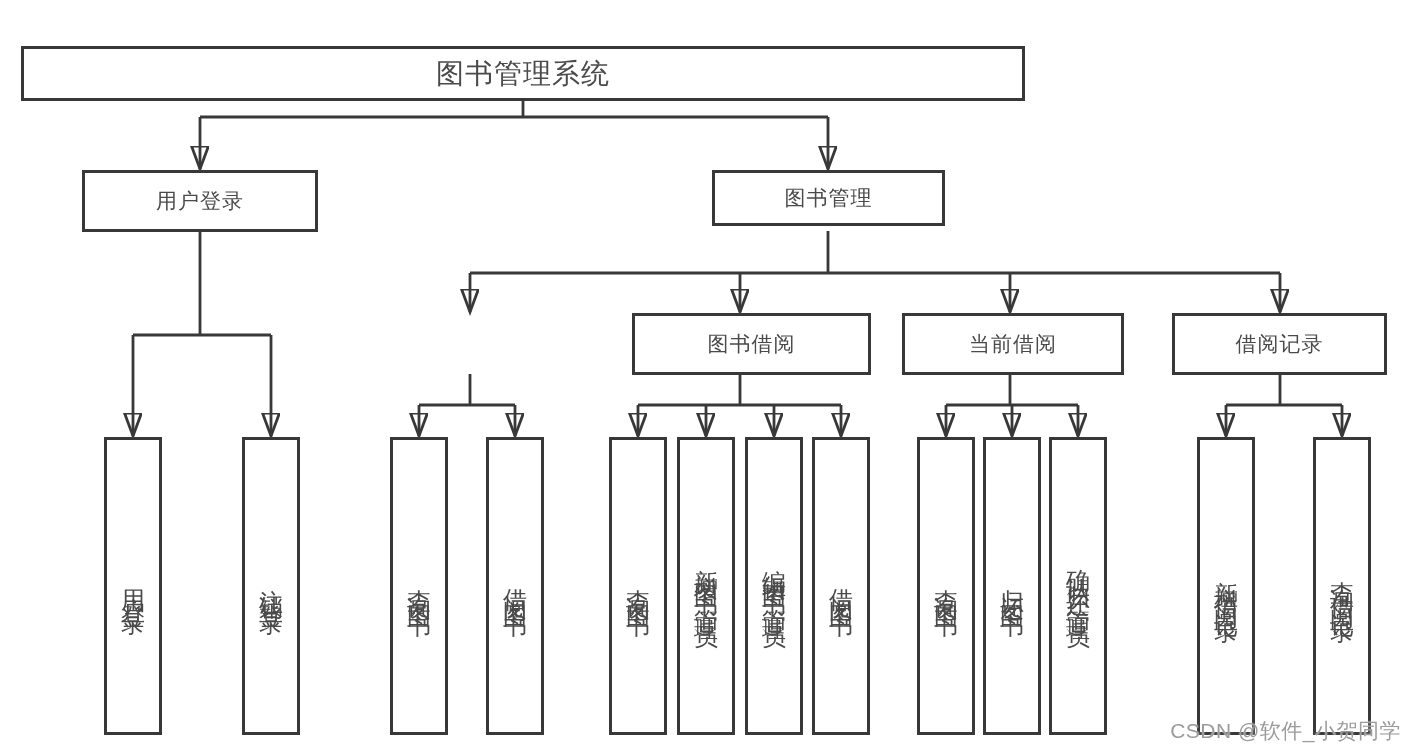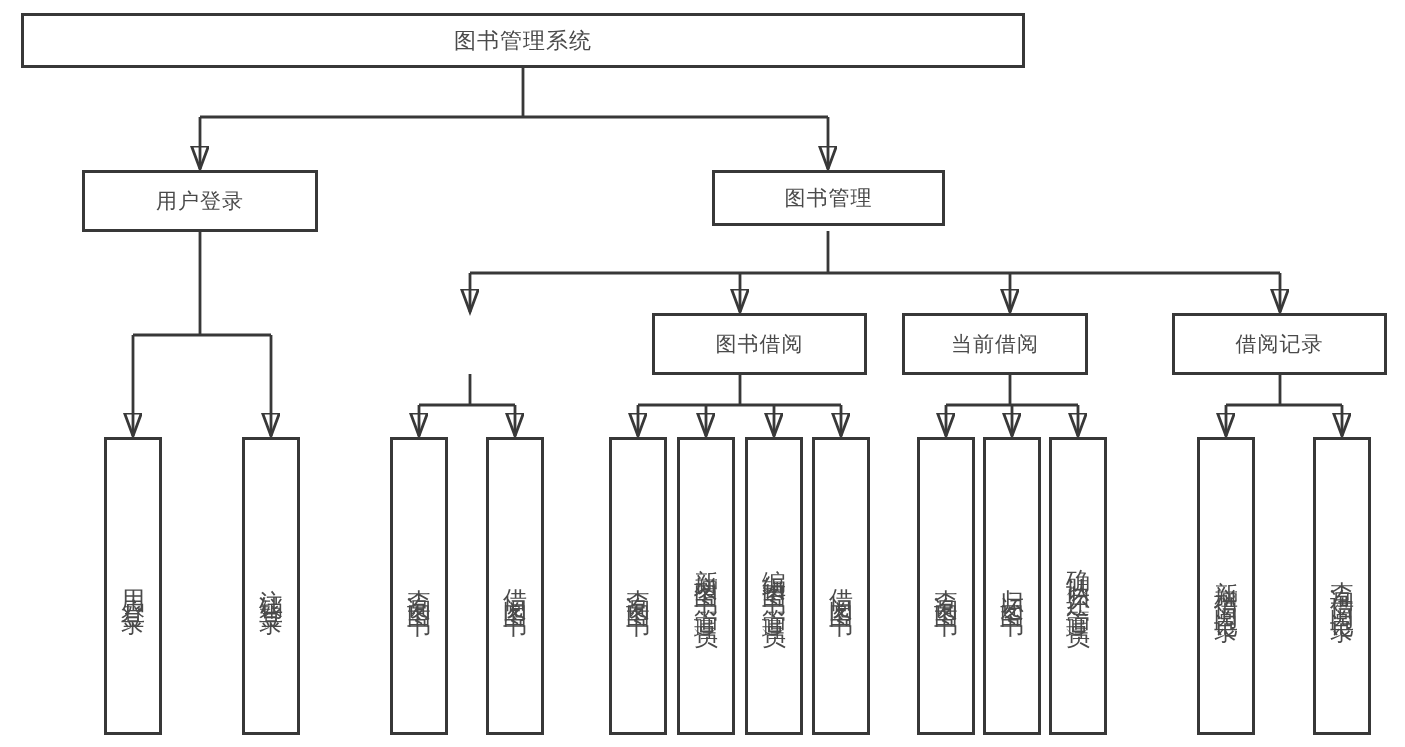--- a/index.html
+++ b/index.html
@@ -35,21 +35,22 @@
     align-items: center;
     justify-content: center;
     color: #4a4a4a;
     text-align: center;
   }
   .node-h {
     font-size: 21px;
     letter-spacing: 1px;
   }
   .node-root {
-    font-size: 22px;
+    font-size: 28px;
+    margin-top: 33px;
   }
   .node-v {
     writing-mode: vertical-rl;
     text-orientation: mixed;
     font-size: 24px;
     letter-spacing: 8px;
     top: 437px;
     height: 298px;
     width: 58px;
   }
@@ -122,36 +123,37 @@
       <line x1="1226" y1="405" x2="1226" y2="436" marker-end="url(#arrow)"></line>
       <line x1="1342" y1="405" x2="1342" y2="436" marker-end="url(#arrow)"></line>
     </g>
   </svg>
 
   <div class="node node-h node-root" style="left:21px;top:13px;width:1004px;height:55px">图书管理系统</div>
 
   <div class="node node-h" style="left:82px;top:170px;width:236px;height:62px">用户登录</div>
   <div class="node node-h" style="left:712px;top:170px;width:233px;height:56px">图书管理</div>
 
-  <div class="node node-h" style="left:652px;top:313px;width:215px;height:62px">图书借阅</div>
-  <div class="node node-h" style="left:902px;top:313px;width:186px;height:62px">当前借阅</div>
+  <div class="node node-h" style="left:632px;top:313px;width:239px;height:62px">图书借阅</div>
+  <div class="node node-h" style="left:902px;top:313px;width:222px;height:62px">当前借阅</div>
   <div class="node node-h" style="left:1172px;top:313px;width:215px;height:62px">借阅记录</div>
 
   <div class="node node-v" style="left:104px">用户登录</div>
   <div class="node node-v" style="left:242px">注销登录</div>
 
   <div class="node node-v" style="left:390px">查询图书</div>
   <div class="node node-v" style="left:486px">借阅图书</div>
 
   <div class="node node-v" style="left:609px">查询图书</div>
   <div class="node node-v" style="left:677px">新增图书（管理员）</div>
   <div class="node node-v" style="left:745px">编辑图书（管理员）</div>
   <div class="node node-v" style="left:812px">借阅图书</div>
 
   <div class="node node-v" style="left:917px">查询图书</div>
   <div class="node node-v" style="left:983px">归还图书</div>
   <div class="node node-v" style="left:1049px">确认归还（管理员）</div>
 
   <div class="node node-v" style="left:1197px">新增借阅记录</div>
   <div class="node node-v" style="left:1313px">查询借阅记录</div>
 
+  <div class="watermark">CSDN @软件_小贺同学</div>
 
 </div>
 
 </body></html>

